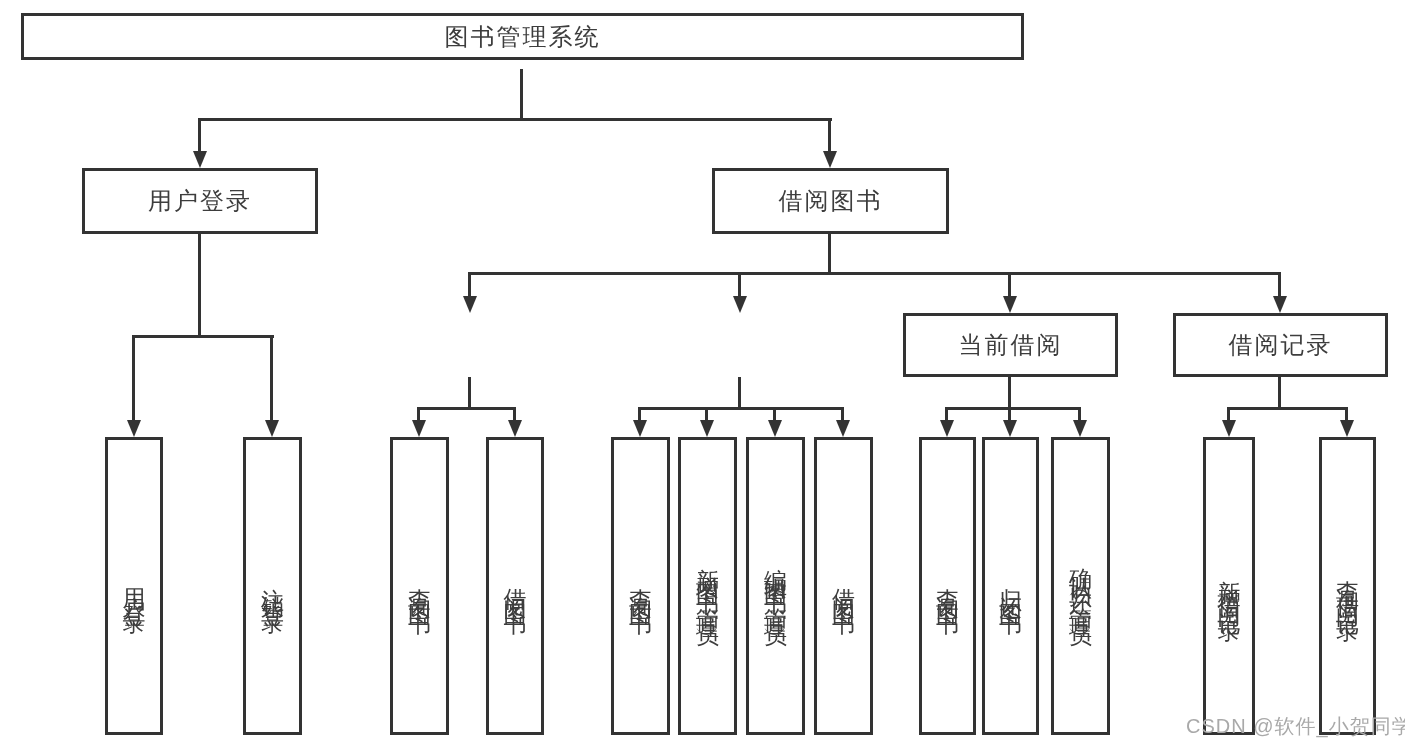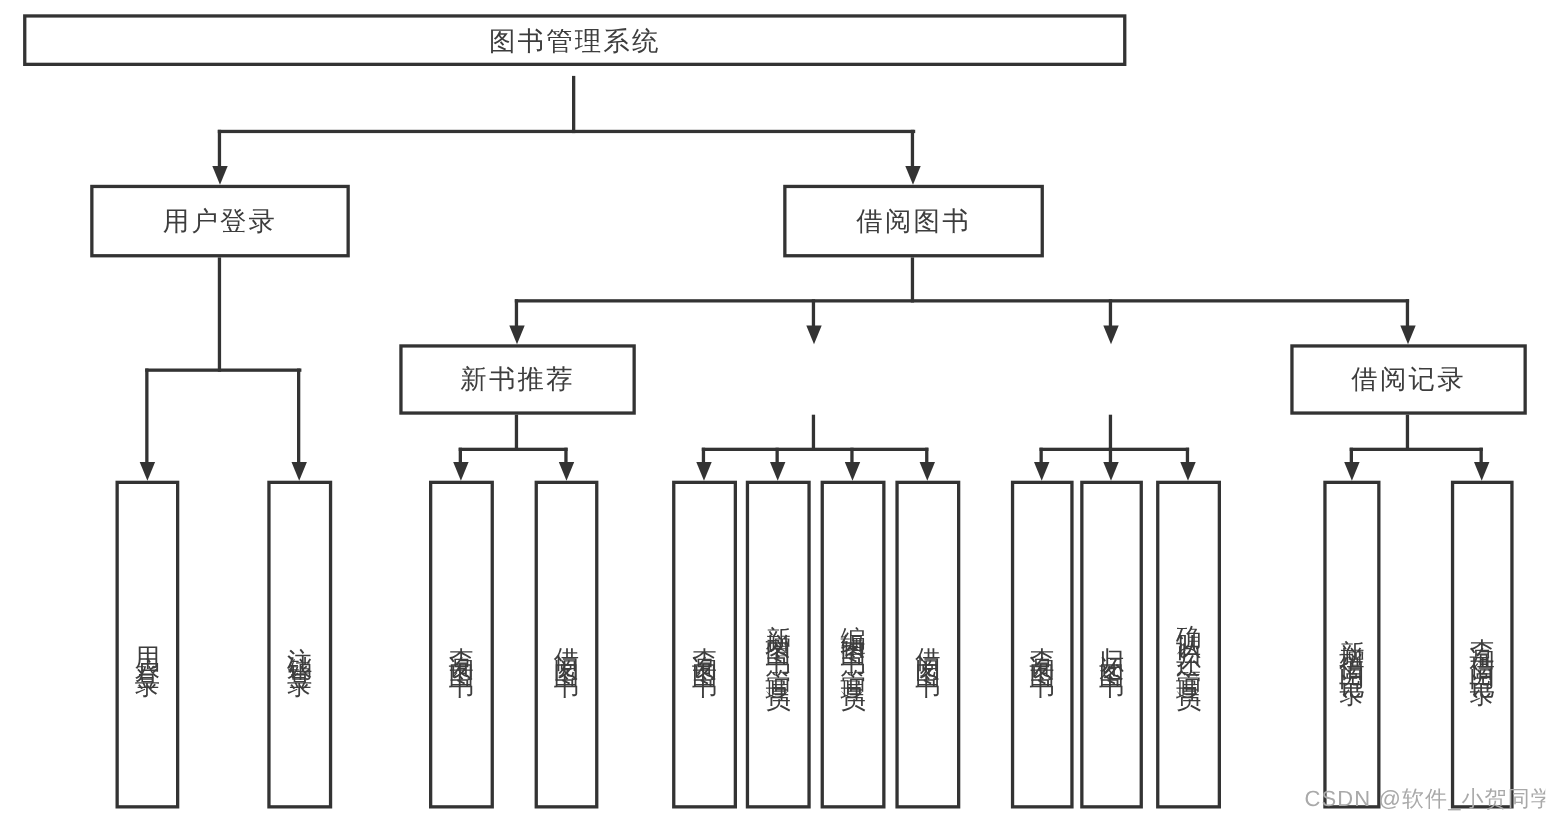--- a/index.html
+++ b/index.html
@@ -72,22 +72,22 @@
     <span class="label">图书管理系统</span>
   </div>
 
   <div class="box h-box" style="left:82px;top:168px;width:236px;height:66px">
     <span class="label">用户登录</span>
   </div>
   <div class="box h-box" style="left:712px;top:168px;width:237px;height:66px">
     <span class="label">借阅图书</span>
   </div>
 
-  <div class="box h-box" style="left:363px;top:313px;width:215px;height:64px">
-    <span class="label">新书推荐</span>
+  <div class="box h-box" style="left:903px;top:313px;width:215px;height:64px">
+    <span class="label">当前借阅</span>
   </div>
   <div class="box h-box" style="left:1173px;top:313px;width:215px;height:64px">
     <span class="label">借阅记录</span>
   </div>
 
   <div class="box v-box" style="left:105px;width:58px">
     <span class="label">用户登录</span>
   </div>
   <div class="box v-box" style="left:243px;width:59px">
     <span class="label">注销登录</span>

